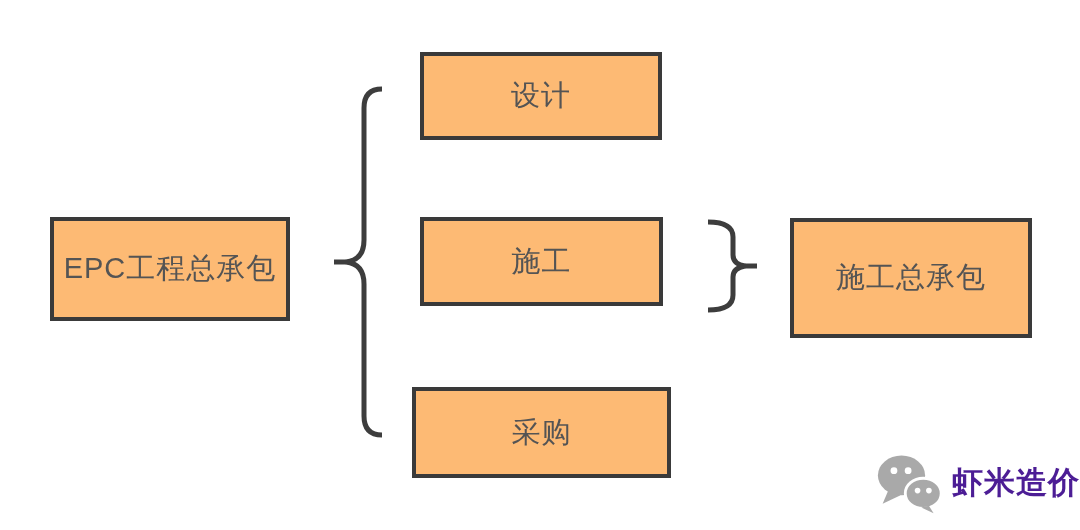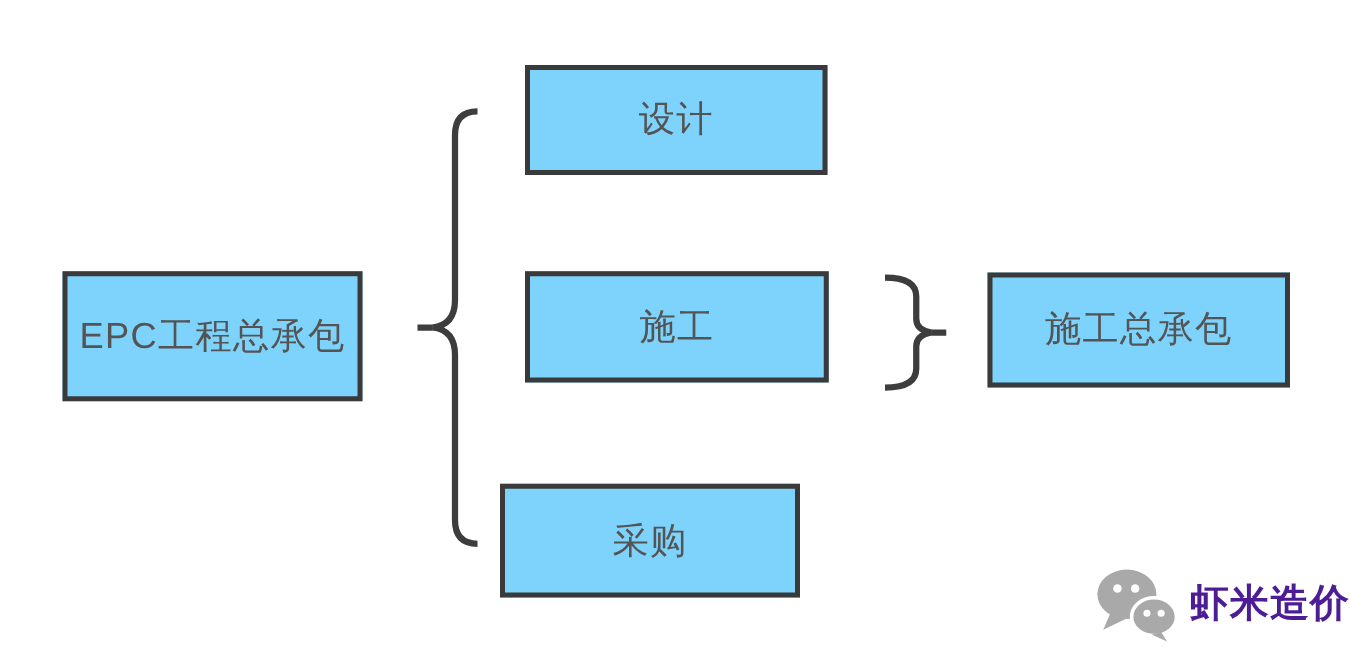--- a/index.html
+++ b/index.html
@@ -10,35 +10,35 @@
     font-family: "Liberation Sans", "DejaVu Sans", sans-serif;
     overflow: hidden;
   }
   .canvas {
     position: absolute;
     left: 0; top: 0;
     width: 1080px; height: 530px;
   }
   .node {
     position: absolute;
-    background: #7dd3fc;
+    background: #fdba74;
     border: 4px solid #3a3a3a;
     display: flex;
     align-items: center;
     justify-content: center;
     font-size: 29px;
     color: #545454;
     letter-spacing: 1px;
     white-space: nowrap;
   }
   .node-epc          { left: 50px;  top: 217px; width: 240px; height: 104px; }
   .node-design       { left: 420px; top: 52px;  width: 242px; height: 88px; }
   .node-construction { left: 420px; top: 217px; width: 243px; height: 89px; }
-  .node-procurement  { left: 400px; top: 387px; width: 240px; height: 91px; }
-  .node-contractor   { left: 790px; top: 218px; width: 242px; height: 92px; }
+  .node-procurement  { left: 412px; top: 387px; width: 259px; height: 91px; }
+  .node-contractor   { left: 790px; top: 218px; width: 242px; height: 120px; }
 
   .brace { position: absolute; }
   .brace-left  { left: 330px; top: 86px;  width: 58px; height: 352px; }
   .brace-right { left: 703px; top: 219px; width: 58px; height: 94px;  }
 
   .watermark {
     position: absolute;
     left: 876px; top: 452px;
     display: flex;
     align-items: center;

